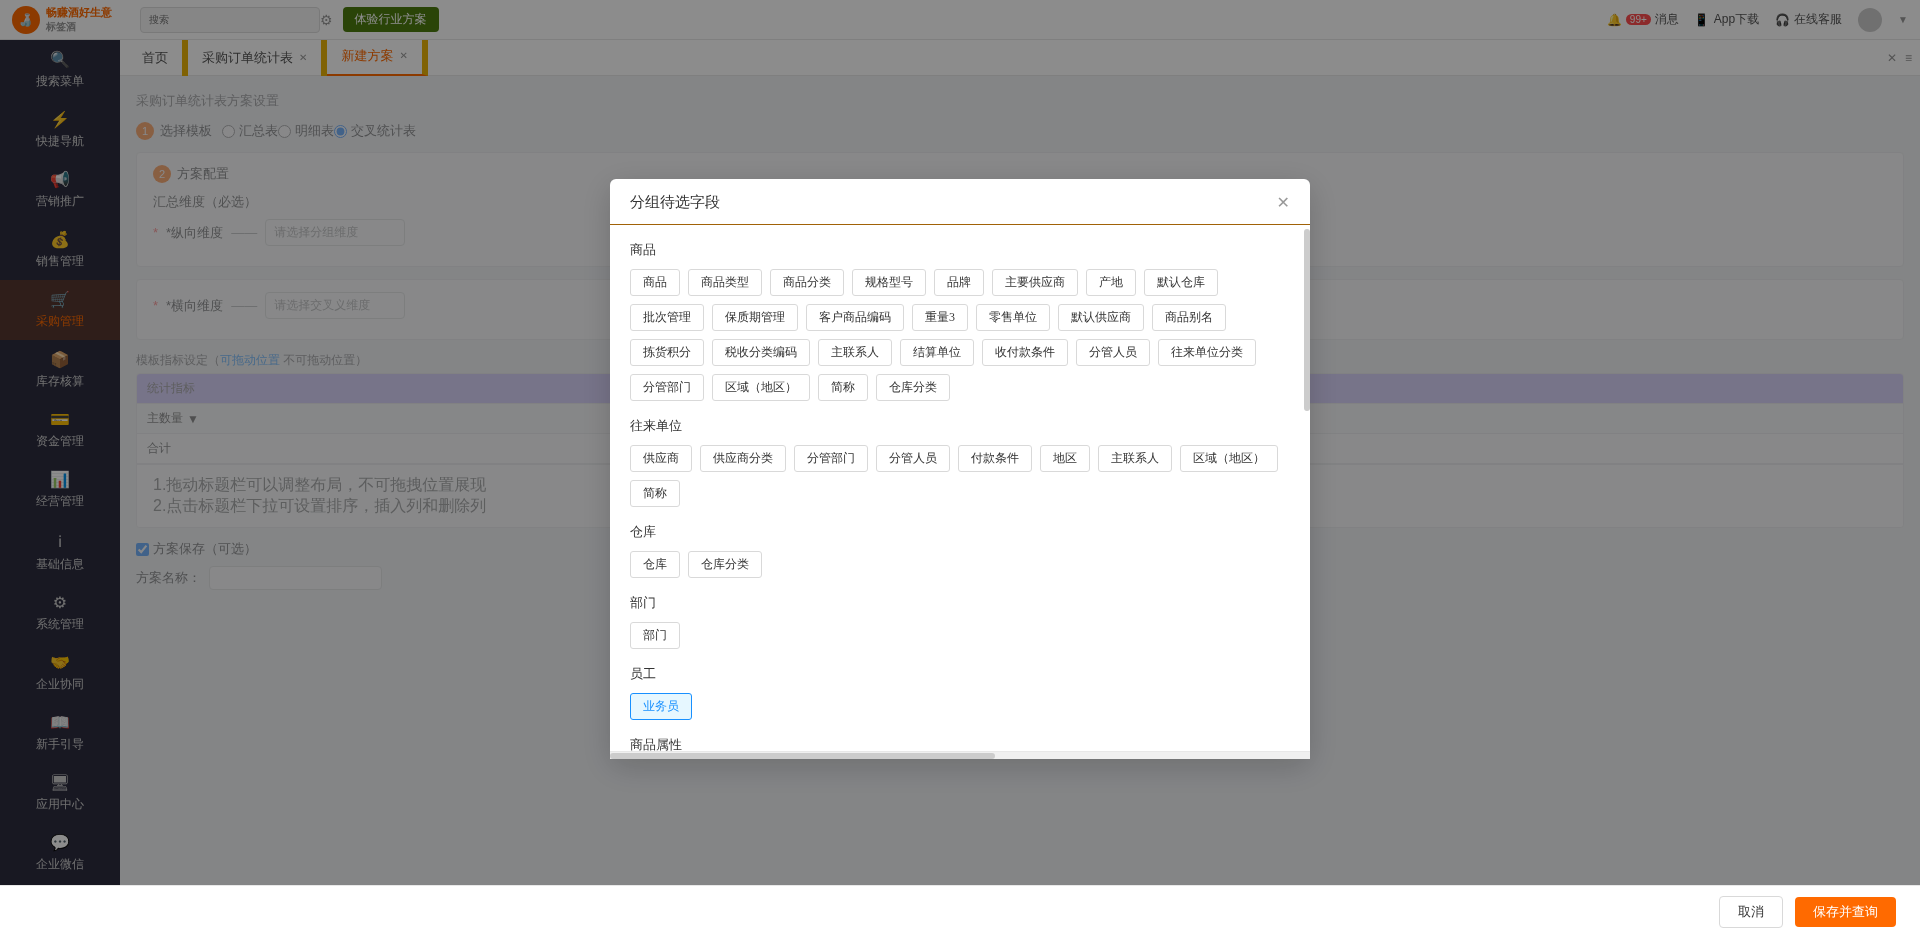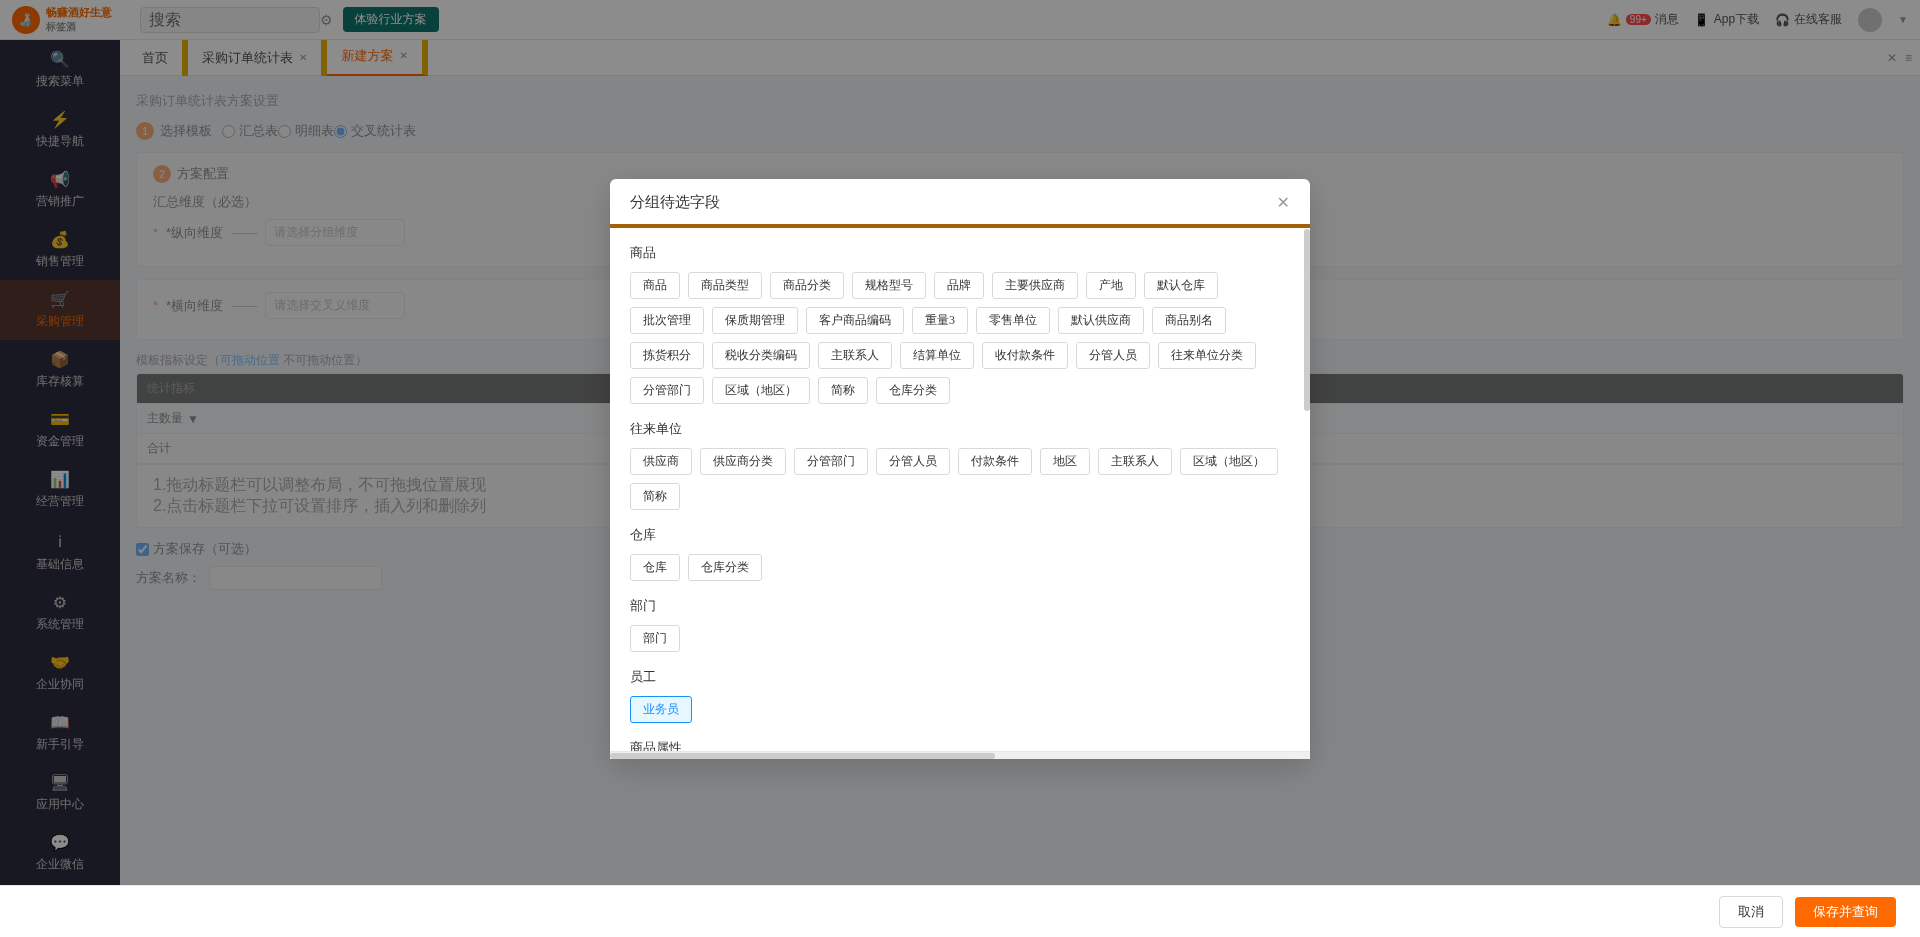--- a/index.html
+++ b/index.html
@@ -31,26 +31,26 @@
       display: flex; align-items: center; justify-content: center;
       color: #fff; font-size: 12px;
     }
     .top-search {
       flex: 0 0 180px;
       margin-left: 8px;
     }
     .top-search input {
       width: 100%; height: 26px;
       border: 1px solid #ddd; border-radius: 4px;
-      padding: 0 8px; font-size: 16px;
+      padding: 0 8px; font-size: 10px;
       background: #f5f5f5;
     }
     .top-btn-exp {
       margin-left: 10px;
-      background: #0f766e; color: #fff;
+      background: #4d7c0f; color: #fff;
       border: none; border-radius: 4px;
       padding: 4px 12px; cursor: pointer; font-size: 12px;
     }
     .top-right {
       margin-left: auto;
       display: flex; align-items: center; gap: 16px;
       font-size: 12px; color: #555;
     }
     .top-right-item { display: flex; align-items: center; gap: 4px; cursor: pointer; }
     .badge {
@@ -191,21 +191,21 @@
       background: #fff;
       border-radius: 6px;
       width: 700px;
       max-height: 580px;
       display: flex; flex-direction: column;
       box-shadow: 0 8px 32px rgba(0,0,0,0.18);
       position: relative;
     }
     .modal-header {
       padding: 14px 20px 12px;
-      border-bottom: 4px solid #a16207;
+      border-bottom: 1px solid #a16207;
       display: flex; justify-content: space-between; align-items: center;
       font-size: 15px; font-weight: 500;
       flex-shrink: 0;
     }
     .modal-close { cursor: pointer; color: #999; font-size: 16px; }
     .modal-body {
       flex: 1;
       overflow-y: auto;
       padding: 16px 20px;
       font-family: Liberation Serif, serif;
@@ -422,21 +422,21 @@
       <span>*横向维度</span>
       <span class="dim-arrow">——</span>
       <div class="config-select">请选择交叉义维度</div>
     </div>
   </div>
 
   <div style="font-size:12px;color:#666;margin:8px 0 4px;">
     模板指标设定（<span style="color:#1890ff;">可拖动位置</span>&nbsp;<span>不可拖动位置</span>）
   </div>
   <div class="table-area">
-    <div style="background:#000000;padding:6px 10px;border-bottom:1px solid #e8e8e8;font-size:12px;color:#666;">统计指标</div>
+    <div style="background:#c4b5fd;padding:6px 10px;border-bottom:1px solid #e8e8e8;font-size:12px;color:#666;">统计指标</div>
     <div class="table-inner">
       <div class="table-col">
         <div class="col-header">
           <span>主数量</span>
           <span>▼</span>
         </div>
         <div class="col-cell">合计</div>
       </div>
       <div class="table-col">
         <div class="col-header">

